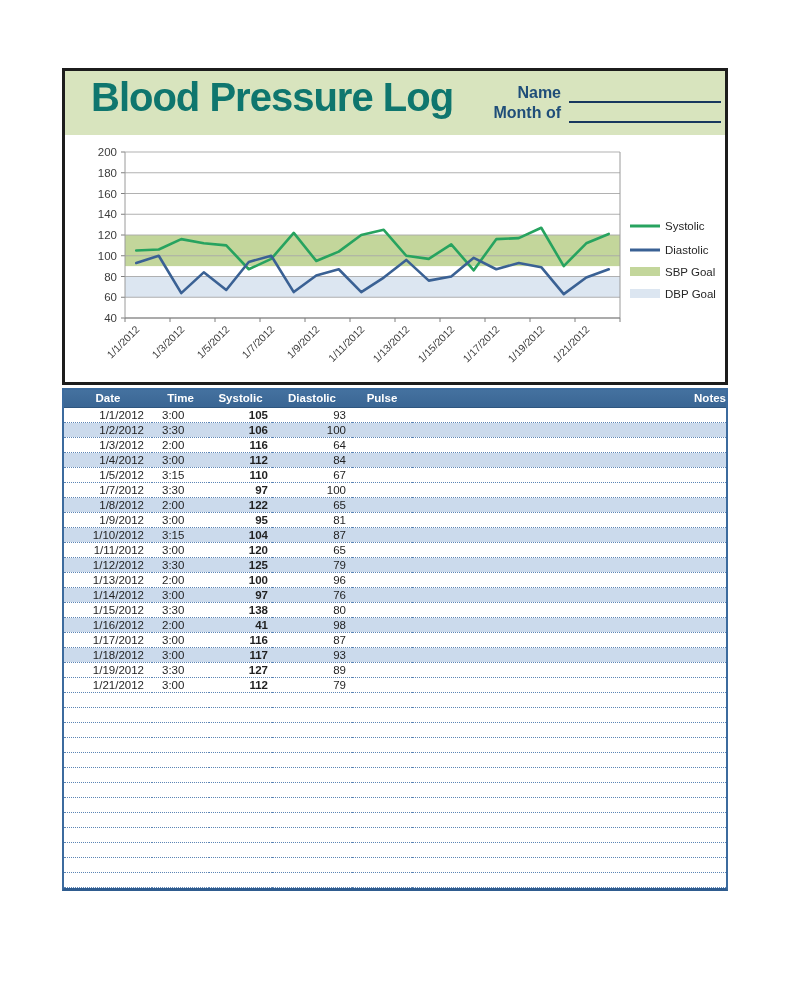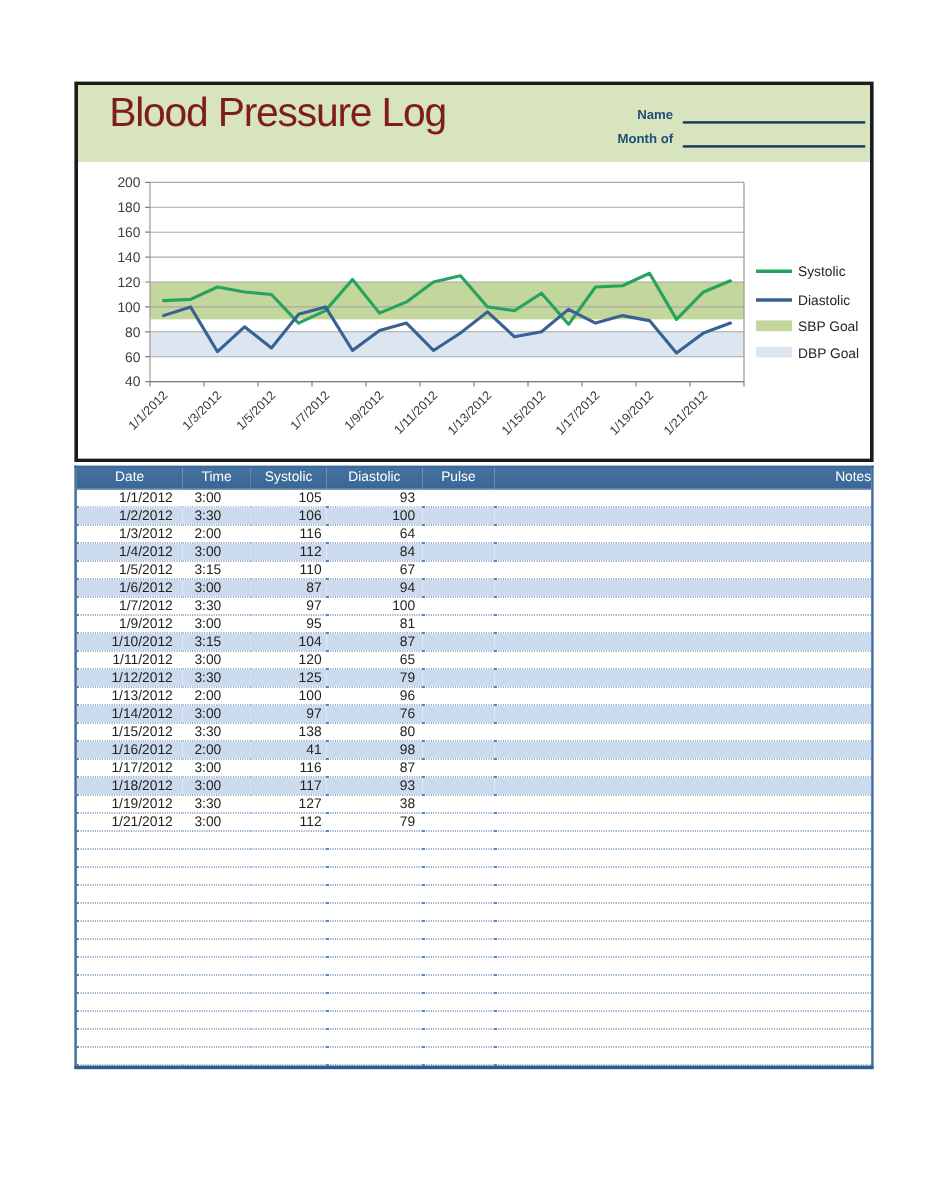--- a/index.html
+++ b/index.html
@@ -4,42 +4,42 @@
 <style>
   * { margin:0; padding:0; box-sizing:border-box; }
   html,body { width:790px; height:1003px; background:#ffffff;
     font-family:"Liberation Sans", sans-serif; }
   #page { position:relative; width:790px; height:1003px; background:#fff; overflow:hidden; }
 
   
   .top-section { position:absolute; left:62px; top:68px; width:666px; height:317px;
     border:3px solid #1c1c1c; background:#fff; }
   .header-band { height:64px; background:#d8e4be; position:relative; }
-  .page-title { position:absolute; left:26px; top:4px; font-size:34px; font-weight:normal;
-    color:#7f1d1d; letter-spacing:-1px; white-space:nowrap; }
+  .page-title { position:absolute; left:26px; top:4px; font-size:40px; font-weight:bold;
+    color:#0f766e; letter-spacing:-1px; white-space:nowrap; }
   .name-fields { position:absolute; right:4px; top:12px; width:238px; }
   .field-row { display:flex; align-items:flex-end; height:20px; }
-  .field-label { width:78px; text-align:right; font-size:11px; font-weight:bold;
+  .field-label { width:78px; text-align:right; font-size:16px; font-weight:bold;
     color:#1f4e79; padding-bottom:1px; }
   .field-line { flex:1; margin-left:8px; border-bottom:2px solid #17375e; height:16px; }
   .chart-wrap { position:relative; width:660px; height:247px; background:#fff; }
 
   
   .table-section { position:absolute; left:62px; top:388px; width:666px;
     border:2px solid #3c6b9e; border-bottom:3px solid #2f5c8f; background:#fff; }
   table.bp { border-collapse:collapse; width:100%; table-layout:fixed; }
   table.bp th { height:17px; background:linear-gradient(#44719f,#3a6694); color:#ffffff;
-    font-size:11.5px; font-weight:normal; text-align:center; border-bottom:1px solid #2e567f; }
+    font-size:11.5px; font-weight:bold; text-align:center; border-bottom:1px solid #2e567f; }
   table.bp th.col-notes { text-align:right; padding-left:10px; }
   table.bp td { height:15px; font-size:11.5px; color:#1f1f1f;
     border-bottom:1px dotted #5c85b5; overflow:hidden; white-space:nowrap; }
   tr.alt td { background:#cbdaec; }
   td.c-date { text-align:right; padding-right:8px; }
   td.c-time { text-align:left; padding-left:10px; }
-  td.c-sys  { text-align:right; padding-right:4px; }
+  td.c-sys  { text-align:right; padding-right:4px;font-weight:bold; }
   td.c-dia  { text-align:right; padding-right:6px; }
   td.c-pulse, td.c-notes { text-align:left; padding-left:8px; }
 </style>
 </head>
 <body>
 
 <div id="page">
 
   <div class="top-section">
     <div class="header-band">
@@ -180,36 +180,36 @@
             <td class="c-notes"></td>
           </tr>
           <tr>
             <td class="c-date">1/5/2012</td>
             <td class="c-time">3:15</td>
             <td class="c-sys">110</td>
             <td class="c-dia">67</td>
             <td class="c-pulse"></td>
             <td class="c-notes"></td>
           </tr>
-          <tr class="alt">
-            <td class="c-date">1/6/2012</td>
-            <td class="c-time">3:00</td>
-            <td class="c-sys">87</td>
-            <td class="c-dia">94</td>
-            <td class="c-pulse"></td>
-            <td class="c-notes"></td>
-          </tr>
           <tr>
             <td class="c-date">1/7/2012</td>
             <td class="c-time">3:30</td>
             <td class="c-sys">97</td>
             <td class="c-dia">100</td>
             <td class="c-pulse"></td>
             <td class="c-notes"></td>
           </tr>
+          <tr class="alt">
+            <td class="c-date">1/8/2012</td>
+            <td class="c-time">2:00</td>
+            <td class="c-sys">122</td>
+            <td class="c-dia">65</td>
+            <td class="c-pulse"></td>
+            <td class="c-notes"></td>
+          </tr>
           <tr>
             <td class="c-date">1/9/2012</td>
             <td class="c-time">3:00</td>
             <td class="c-sys">95</td>
             <td class="c-dia">81</td>
             <td class="c-pulse"></td>
             <td class="c-notes"></td>
           </tr>
           <tr class="alt">
             <td class="c-date">1/10/2012</td>
@@ -280,21 +280,21 @@
             <td class="c-time">3:00</td>
             <td class="c-sys">117</td>
             <td class="c-dia">93</td>
             <td class="c-pulse"></td>
             <td class="c-notes"></td>
           </tr>
           <tr>
             <td class="c-date">1/19/2012</td>
             <td class="c-time">3:30</td>
             <td class="c-sys">127</td>
-            <td class="c-dia">38</td>
+            <td class="c-dia">89</td>
             <td class="c-pulse"></td>
             <td class="c-notes"></td>
           </tr>
           <tr>
             <td class="c-date">1/21/2012</td>
             <td class="c-time">3:00</td>
             <td class="c-sys">112</td>
             <td class="c-dia">79</td>
             <td class="c-pulse"></td>
             <td class="c-notes"></td>

